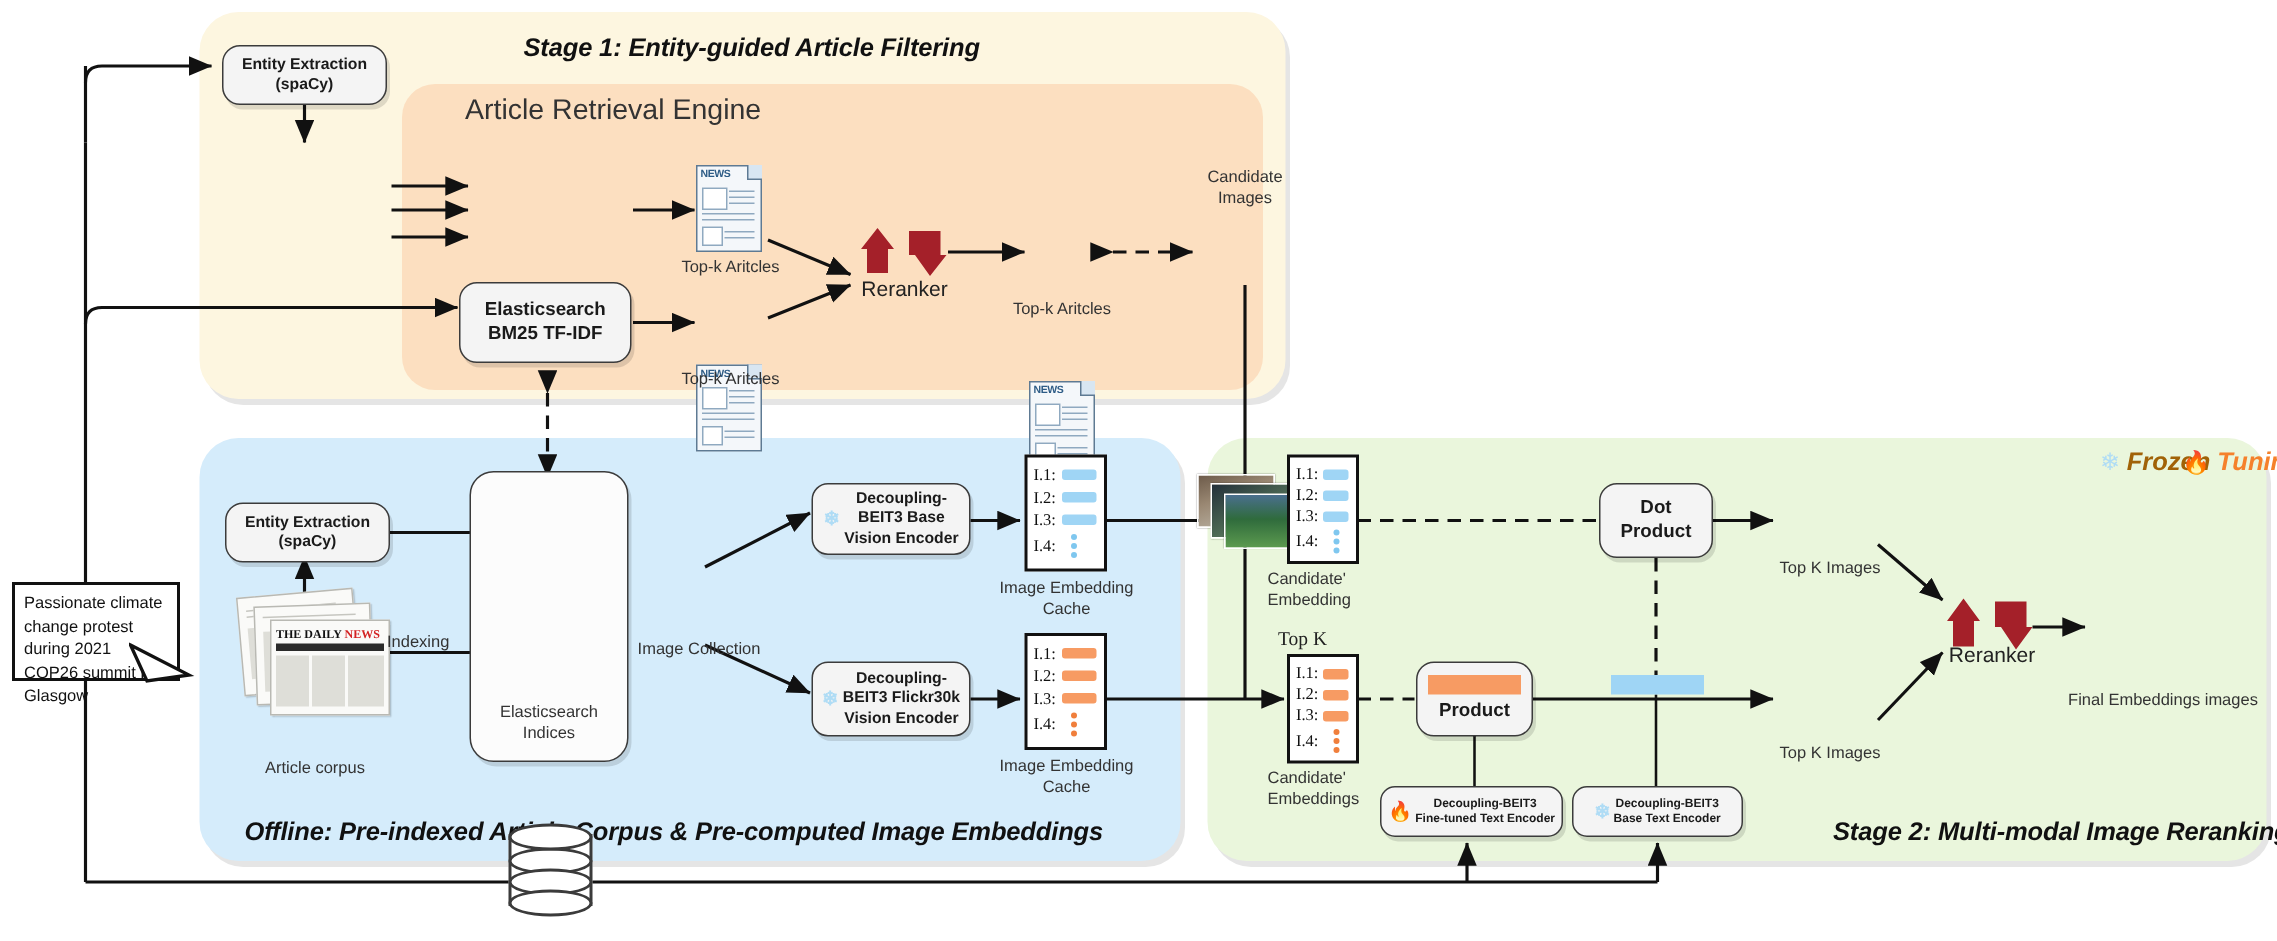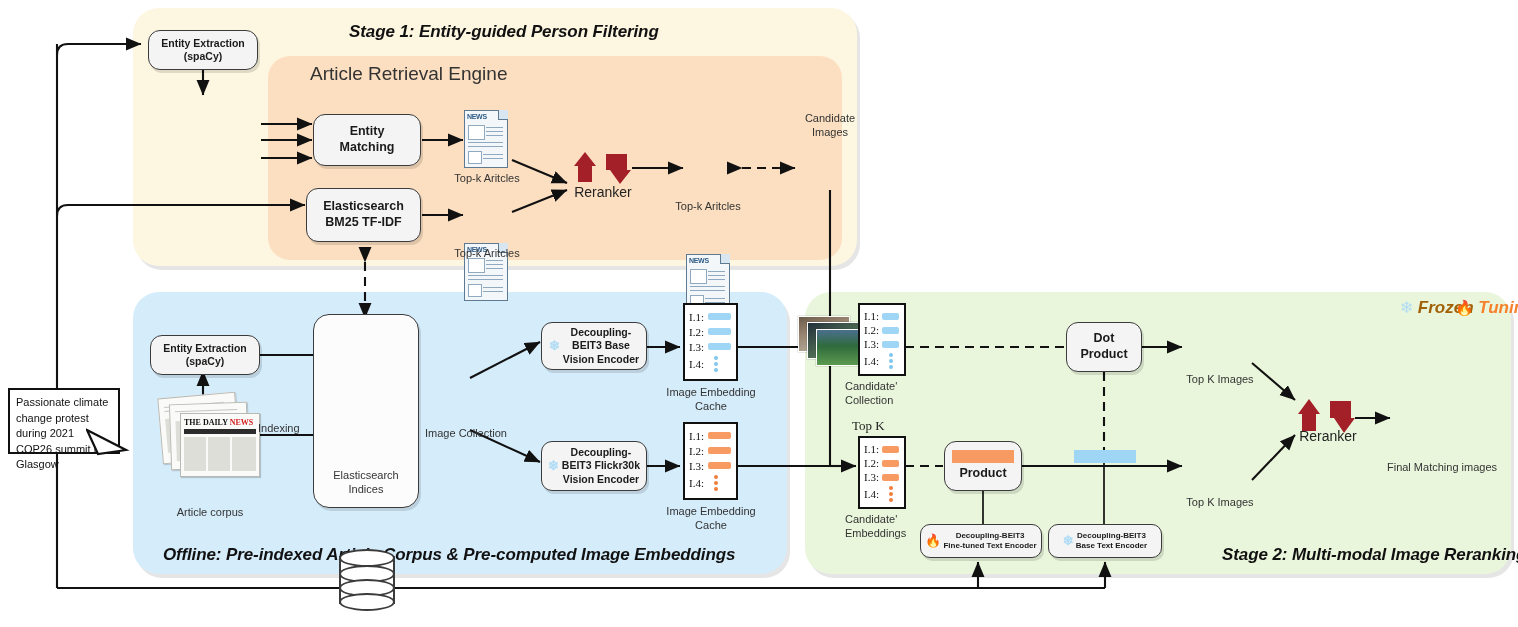--- a/index.html
+++ b/index.html
@@ -175,34 +175,30 @@
 
     <path class="ln-thin" d="M983,524 L983,463"></path>
     <path class="ln-thin" d="M1104,524 L1104,463"></path>
 
     <path class="ln" d="M1252,363 L1295,400" marker-end="url(#ah)"></path>
     <path class="ln" d="M1252,480 L1295,435" marker-end="url(#ah)"></path>
 
     <path class="ln" d="M1355,418 L1390,418" marker-end="url(#ah)"></path>
   </svg>
 
-  <div class="abs stage-title" style="left:349px;top:22px;">Stage 1: Entity-guided Person Filtering</div>
+  <div class="abs stage-title" style="left:349px;top:22px;">Stage 1: Entity-guided Article Filtering</div>
 
   <div class="abs engine-title" style="left:310px;top:63px;">Article Retrieval Engine</div>
 
   <div class="abs rbox" style="left:148px;top:30px;width:110px;height:40px;flex-direction:column;font-size:10.5px;">
     <span>Entity Extraction</span>
     <span>(spaCy)</span>
   </div>
 
 
-  <div class="abs rbox" style="left:313px;top:114px;width:108px;height:52px;flex-direction:column;font-size:12.5px;">
-    <span>Entity</span>
-    <span>Matching</span>
-  </div>
 
   <div class="abs rbox" style="left:306px;top:188px;width:115px;height:54px;flex-direction:column;font-size:12.5px;">
     <span>Elasticsearch</span>
     <span>BM25 TF-IDF</span>
   </div>
 
   <div class="abs newsdoc" style="left:464px;top:110px;width:44px;height:58px;">
     <div class="nd-body"></div>
       <div class="nd-fold"></div>
     <div class="nd-head">NEWS</div>
@@ -431,21 +427,21 @@
         <span class="lbl">I.4:</span>
         <span class="dots">
           <i style="background:#7FC7EF;"></i>
           <i style="background:#7FC7EF;"></i>
           <i style="background:#7FC7EF;"></i>
         </span>
       </div>
   </div>
   <div class="abs cap2" style="left:845px;top:379px;width:90px;text-align:left;">
     <div>Candidate'</div>
-    <div>Collection</div>
+    <div>Embedding</div>
   </div>
 
   <div class="abs cap-serif" style="left:852px;top:418px;width:58px;">Top K</div>
 
   <div class="abs embcard" style="left:858px;top:436px;width:48px;height:73px;">
     <div class="embrow" style="height:14px;">
         <span class="lbl">I.1:</span>
         <span class="bar" style="width:20px;background:#F79B63;"></span>
       </div>
     <div class="embrow" style="height:14px;">
@@ -503,15 +499,15 @@
   <div class="abs cap" style="left:1170px;top:496px;width:100px;">Top K  Images</div>
 
   <div class="abs" style="left:1296px;top:395px;width:60px;height:42px;">
     <svg width="60" height="42" viewBox="0 0 60 42">
       <path d="M6,36 L6,19 L2,19 L13,4 L24,19 L20,19 L20,36 z" fill="#A42029"></path>
       <path d="M34,6 L34,23 L38,23 L48,38 L59,23 L55,23 L55,6 z" fill="#A42029"></path>
     </svg>
   </div>
   <div class="abs" style="left:1288px;top:428px;width:80px;text-align:center;font-size:14px;color:#222;">Reranker</div>
 
-  <div class="abs cap" style="left:1378px;top:461px;width:128px;">Final Matching images</div>
+  <div class="abs cap" style="left:1378px;top:461px;width:128px;">Final Embeddings images</div>
 
 </div>
 
 </body></html>

